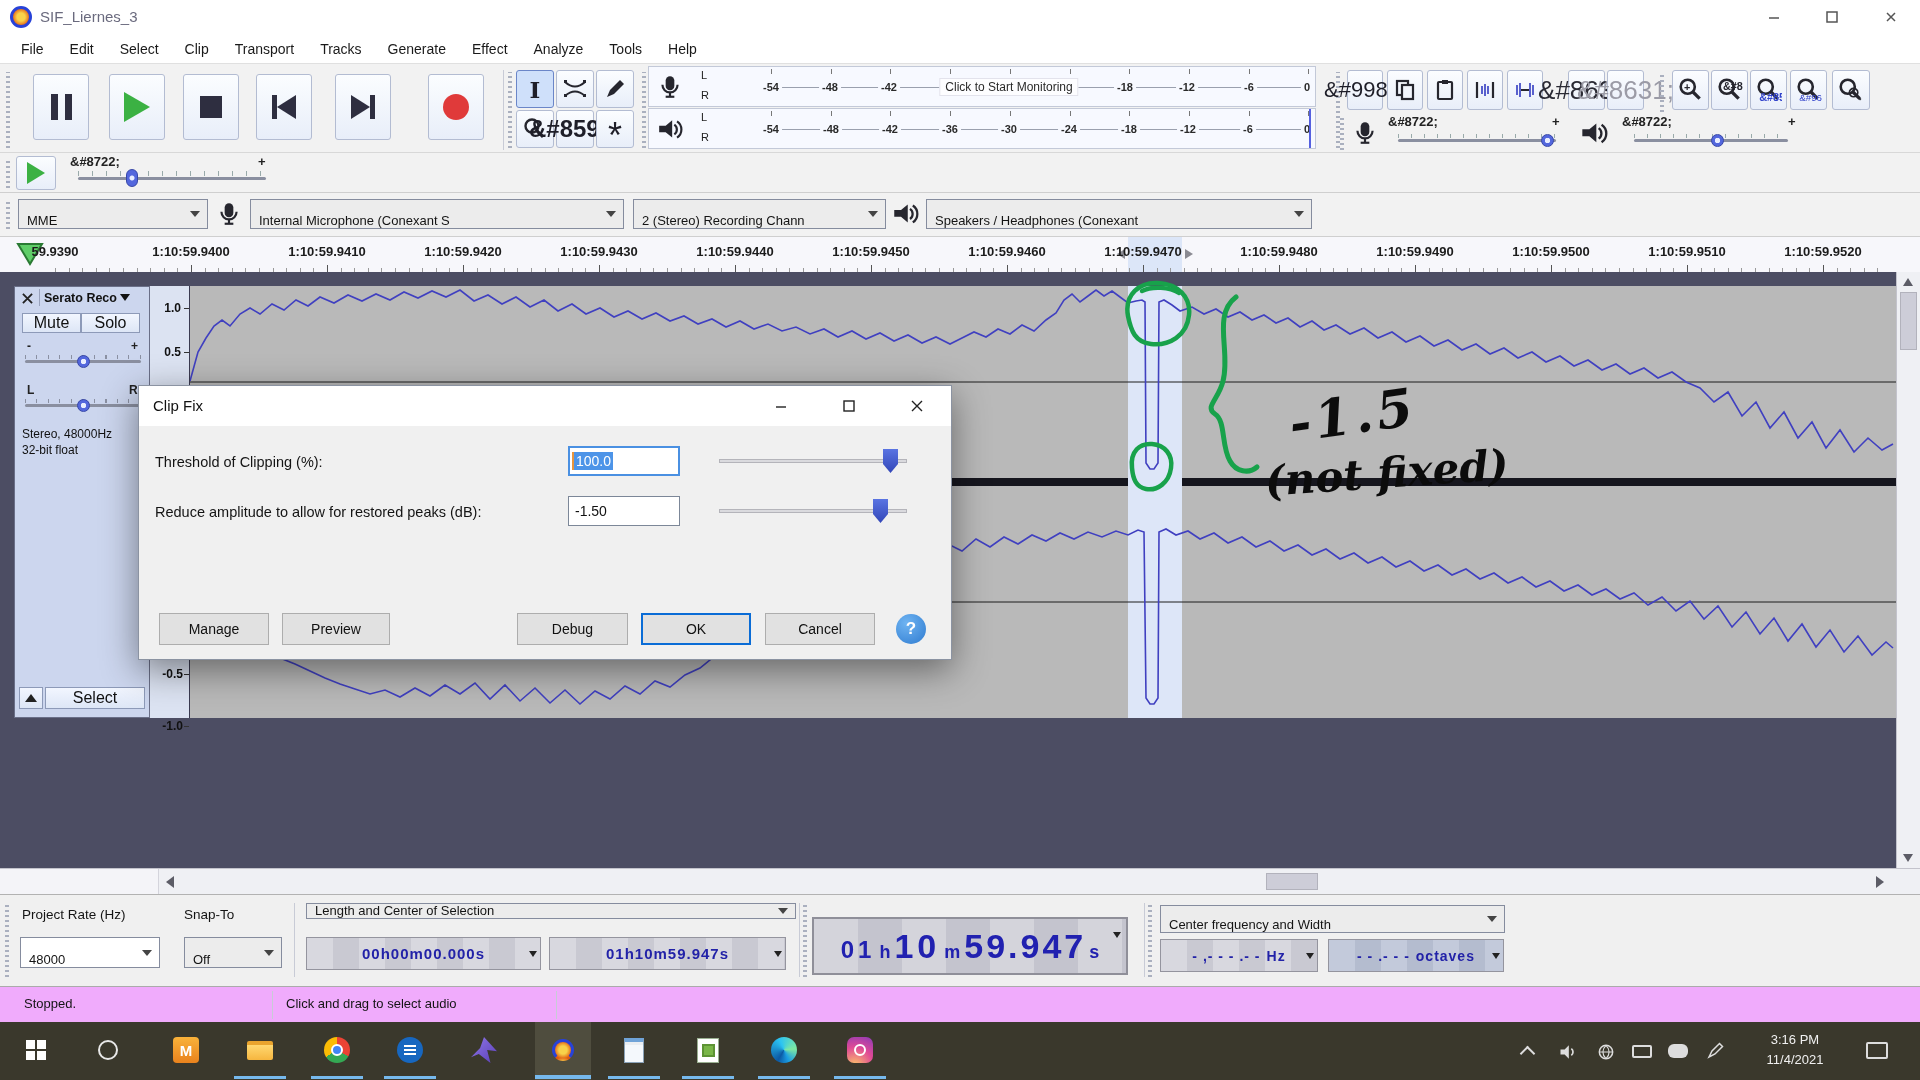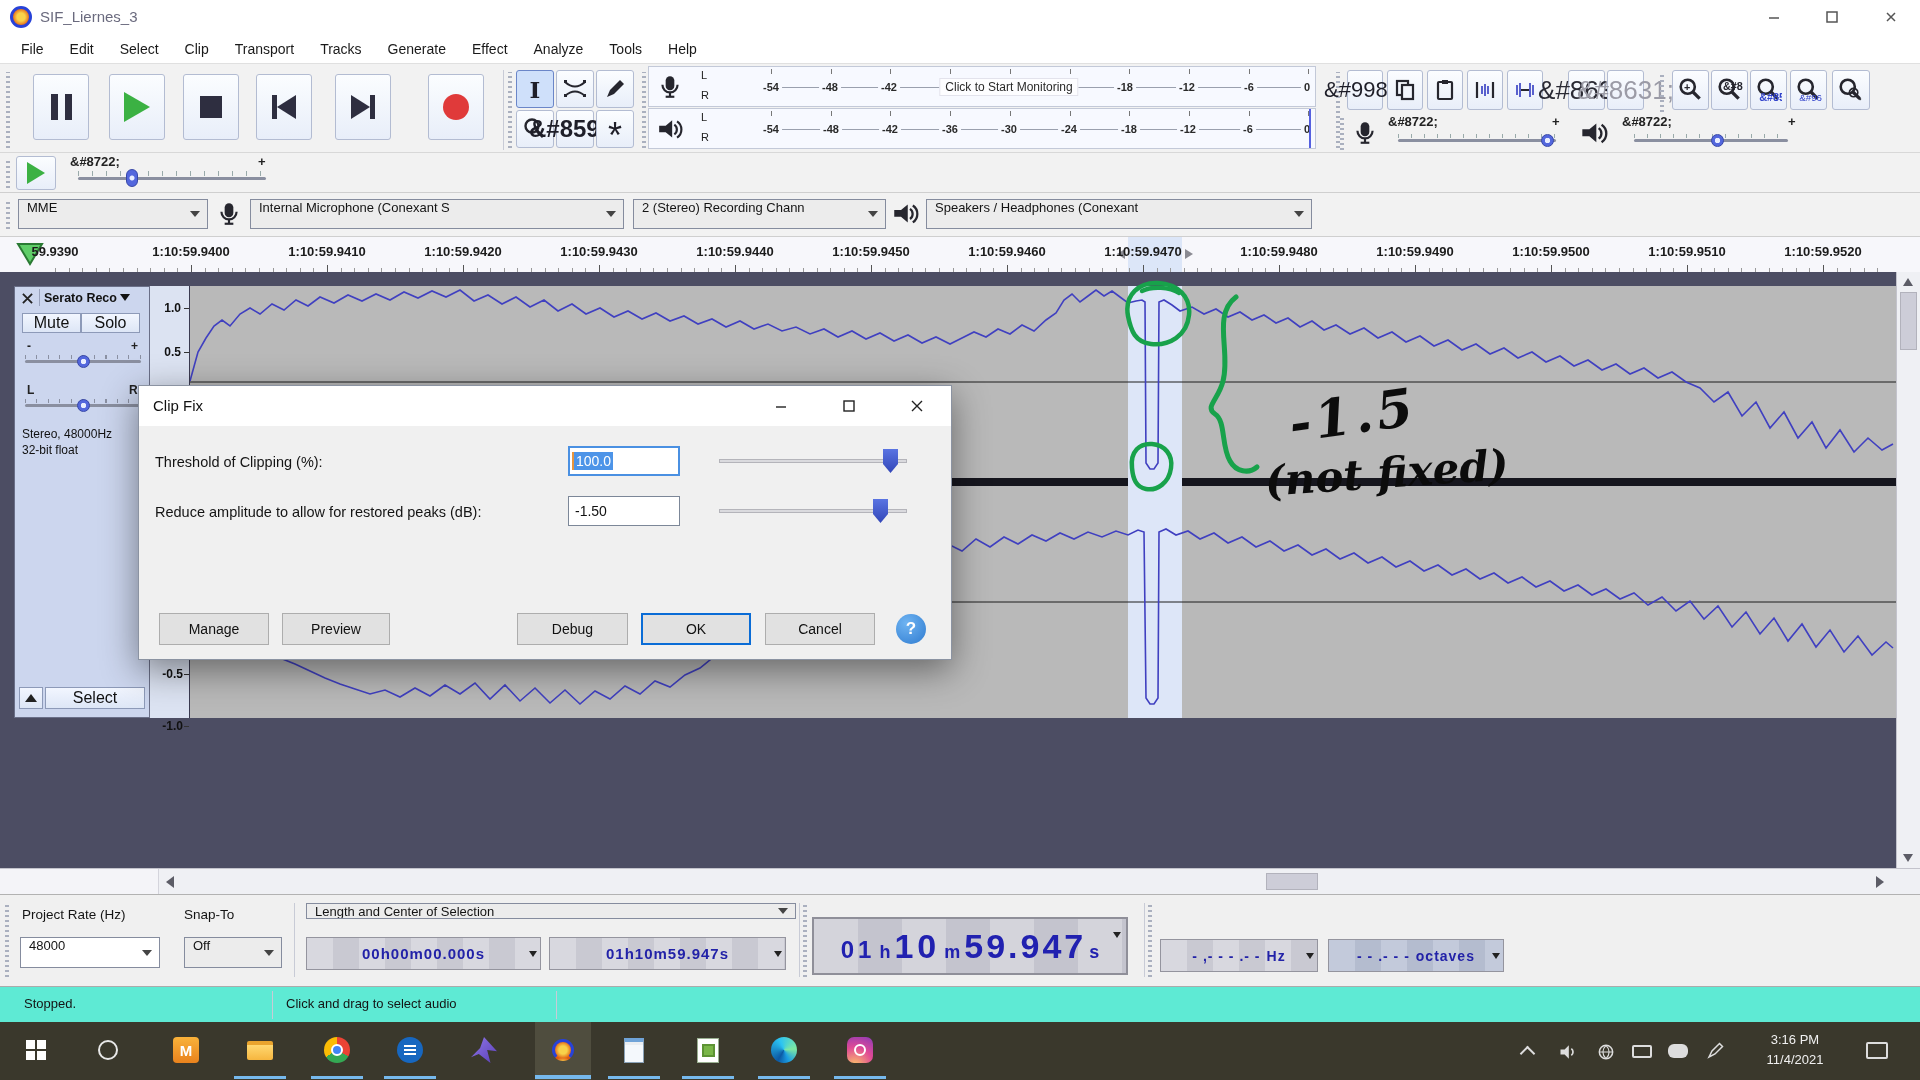--- a/index.html
+++ b/index.html
@@ -2,21 +2,21 @@
 <html><head>
 <meta charset="utf-8">
 <style>
   html,body{margin:0;padding:0}
   body{width:1920px;height:1080px;position:relative;font-family:"Liberation Sans",sans-serif;background:#f2f2f2;overflow:hidden}
   .ab{position:absolute}
   .tbtn{position:absolute;background:linear-gradient(#fbfdff,#e8eef9);border:1px solid #b3bcd2;border-radius:3px;display:flex;align-items:center;justify-content:center;box-sizing:border-box}
   .tsel{background:#cfe0fa;border-color:#6b86c8}
   .grip{position:absolute;width:4px;background:repeating-linear-gradient(0deg,#aab0bf 0 2px,rgba(0,0,0,0) 2px 5px)}
   .vdiv{position:absolute;width:1px;background:#c8cbd6}
-  .combo{position:absolute;background:#ececec;border:1px solid #858c9e;display:flex;align-items:flex-start;padding:0 22px 0 8px;font-size:13px;color:#141414;box-sizing:border-box;white-space:nowrap;overflow:hidden}
+  .combo{position:absolute;background:#ececec;border:1px solid #858c9e;display:flex;align-items:flex-end;padding:0 22px 0 8px;font-size:13px;color:#141414;box-sizing:border-box;white-space:nowrap;overflow:hidden}
   .combo.white{background:#fff}
   .chev{position:absolute;right:7px;top:50%;margin-top:-3px;width:0;height:0;border-left:5px solid rgba(0,0,0,0);border-right:5px solid rgba(0,0,0,0);border-top:6px solid #444}
   .meterbox{position:absolute;background:#f7f9ff;border:1px solid #c3c9d8;box-sizing:border-box}
   .mline{position:absolute;left:116px;right:8px;top:50%;height:1px;background:#9aa0ae}
   .mtick{position:absolute;top:50%;transform:translate(-50%,-50%);font-size:11px;font-weight:bold;color:#2a2a2a;background:#f7f9ff;padding:0 3px}
   .mticks{position:absolute;top:2px;height:5px;background:repeating-linear-gradient(90deg,#777 0 1px,rgba(0,0,0,0) 1px 59.7px)}
   .tl-label{position:absolute;top:7px;transform:translateX(-50%);font-size:13px;font-weight:bold;color:#1b1b1b;white-space:nowrap}
   .tl-tick{position:absolute;bottom:0;width:1px;height:7px;background:#555}
   .pbtn{position:absolute;background:linear-gradient(#f2f6ff,#dde6f6);border:1px solid #8d9ab8;font-size:16px;color:#111;display:flex;align-items:center;justify-content:center;box-sizing:border-box}
   .pslider{position:absolute;height:3px;background:#8a8fa0;border-radius:2px}
@@ -527,33 +527,37 @@
     <span style="font-size:24px;letter-spacing:4px">01</span>
       <span style="font-size:18px;margin:0 4px">h</span>
     <span style="font-size:34px;letter-spacing:4px">10</span>
       <span style="font-size:18px;margin:0 4px">m</span>
     <span style="font-size:34px;letter-spacing:3px">59.947</span>
       <span style="font-size:18px;margin-left:3px">s</span>
     <span class="fchev" style="right:5px;top:16px"></span>
   </div>
   <div class="vdiv" style="left:1144px;top:8px;height:74px"></div>
   <div class="grip" style="left:1148px;top:8px;height:74px"></div>
+  <div class="combo" style="left:1160px;top:10px;width:345px;height:28px">
+      <span>Center frequency and Width</span>
+      <span class="chev"></span>
+    </div>
   <div class="timefield" style="left:1160px;top:44px;width:158px;height:33px;font-size:14px">
       <span>- ,- - - .- -</span>
       <span style="margin-left:6px">Hz</span>
       <span class="fchev"></span>
     </div>
   <div class="timefield" style="left:1328px;top:44px;width:176px;height:33px;font-size:14px;background:repeating-linear-gradient(90deg,#c3cadb 0 26px,#b4bccf 26px 52px)">
       <span>- - .- - -</span>
       <span style="margin-left:6px">octaves</span>
       <span class="fchev"></span>
     </div>
 </div>
 
-<div class="ab" style="left:0;top:986px;width:1920px;height:52px;background:#5eead4;border-top:1px solid #ababab;box-sizing:border-box">
+<div class="ab" style="left:0;top:986px;width:1920px;height:52px;background:#f0abfc;border-top:1px solid #ababab;box-sizing:border-box">
   <span class="lbl" style="left:24px;top:9px">Stopped.</span>
   <div class="vdiv" style="left:272px;top:4px;height:28px"></div>
   <span class="lbl" style="left:286px;top:9px">Click and drag to select audio</span>
   <div class="vdiv" style="left:556px;top:4px;height:28px"></div>
 </div>
 
 <div class="ab" style="left:0;top:1022px;width:1920px;height:58px;background:#3a382c">
   <div class="ticon" style="left:22px">
       <div style="display:grid;grid-template-columns:9px 9px;grid-gap:2px">
         <div style="width:9px;height:9px;background:#fff"></div>

